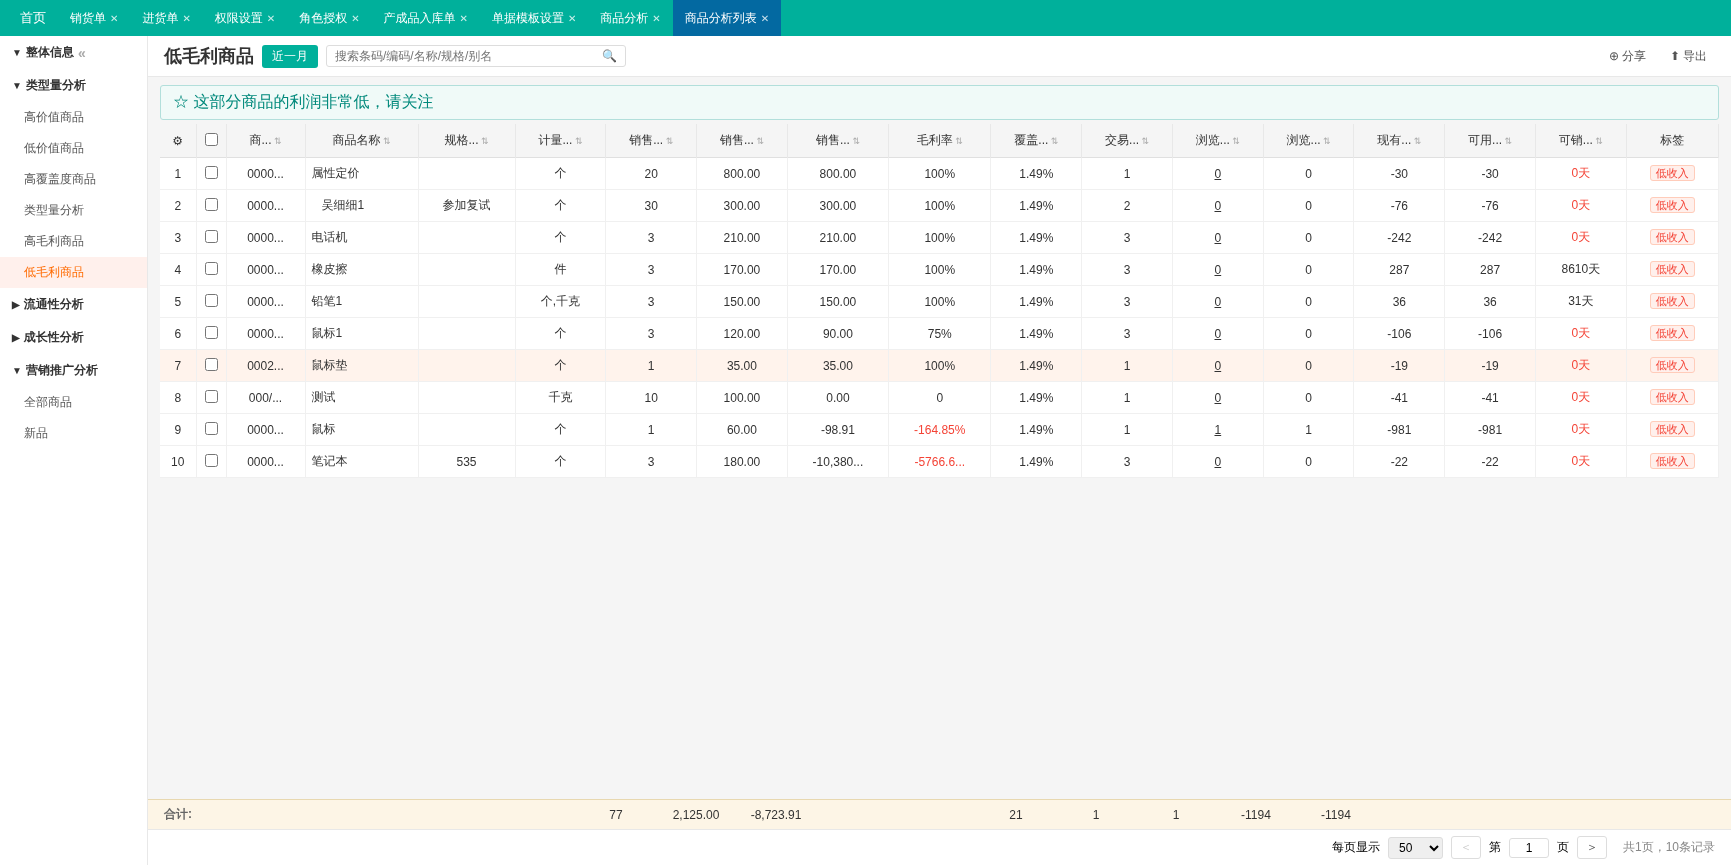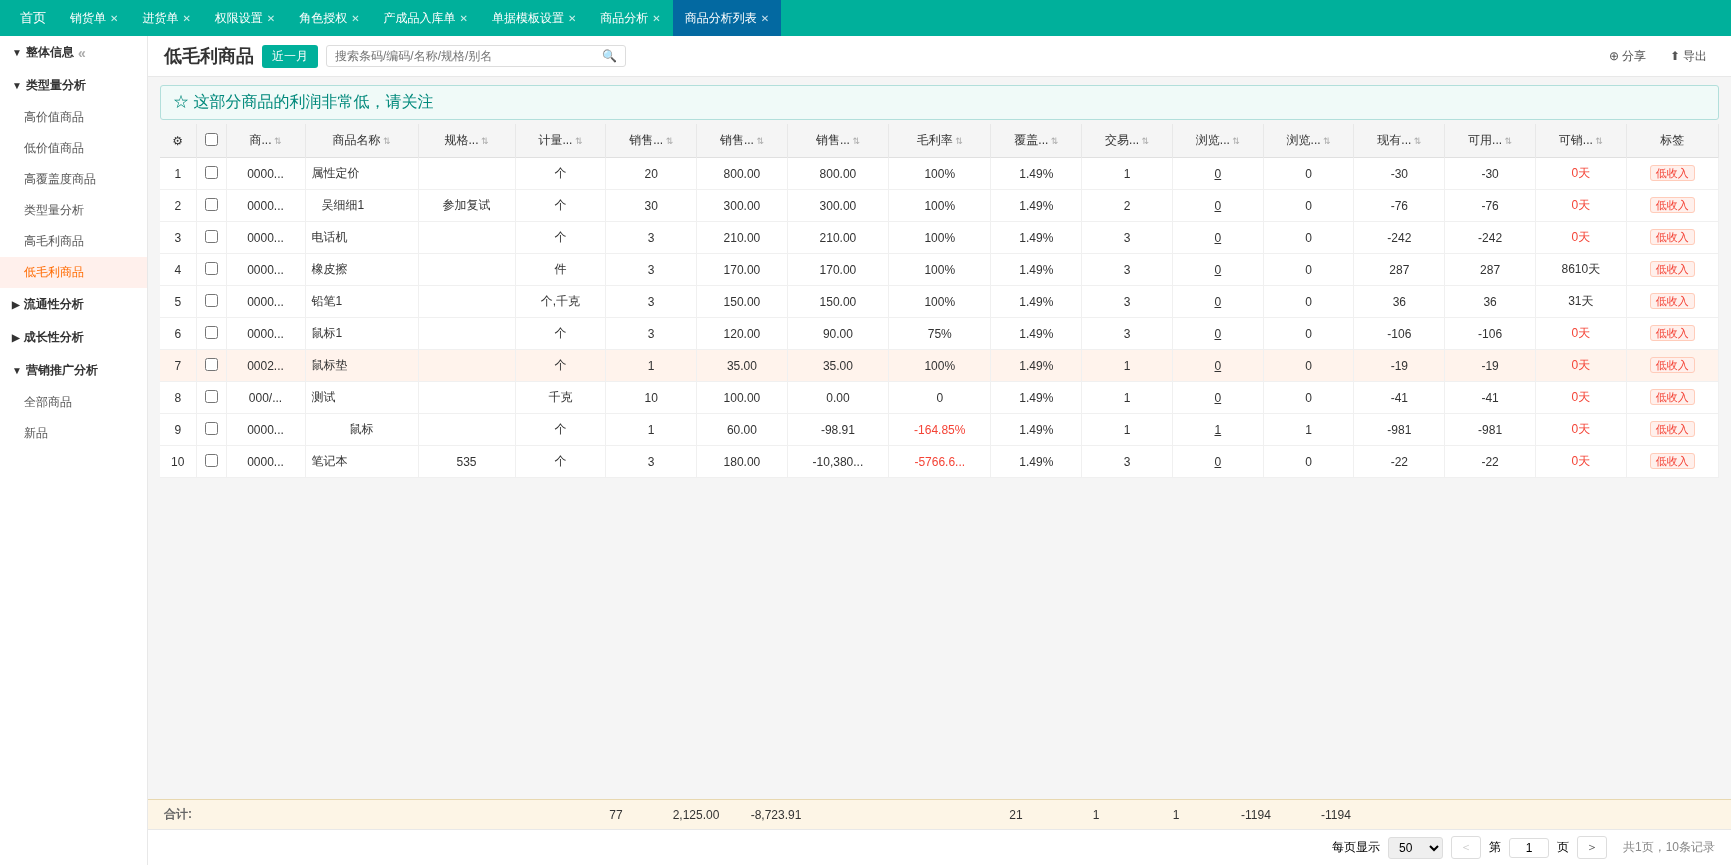--- a/index.html
+++ b/index.html
@@ -538,21 +538,21 @@
       <td>0</td>
       <td>-41</td>
       <td>-41</td>
       <td class="red-text">0天</td>
       <td><span class="tag-badge">低收入</span></td>
     </tr>
             <tr>
       <td>9</td>
       <td><input type="checkbox" class="checkbox" style=""></td>
       <td>0000...</td>
-      <td style="text-align:center;">鼠标</td>
+      <td style="text-align:left;">鼠标</td>
       <td></td>
       <td>个</td>
       <td>1</td>
       <td>60.00</td>
       <td>-98.91</td>
       <td class="red-text">-164.85%</td>
       <td>1.49%</td>
       <td>1</td>
       <td class="underlined">1</td>
       <td>1</td>

